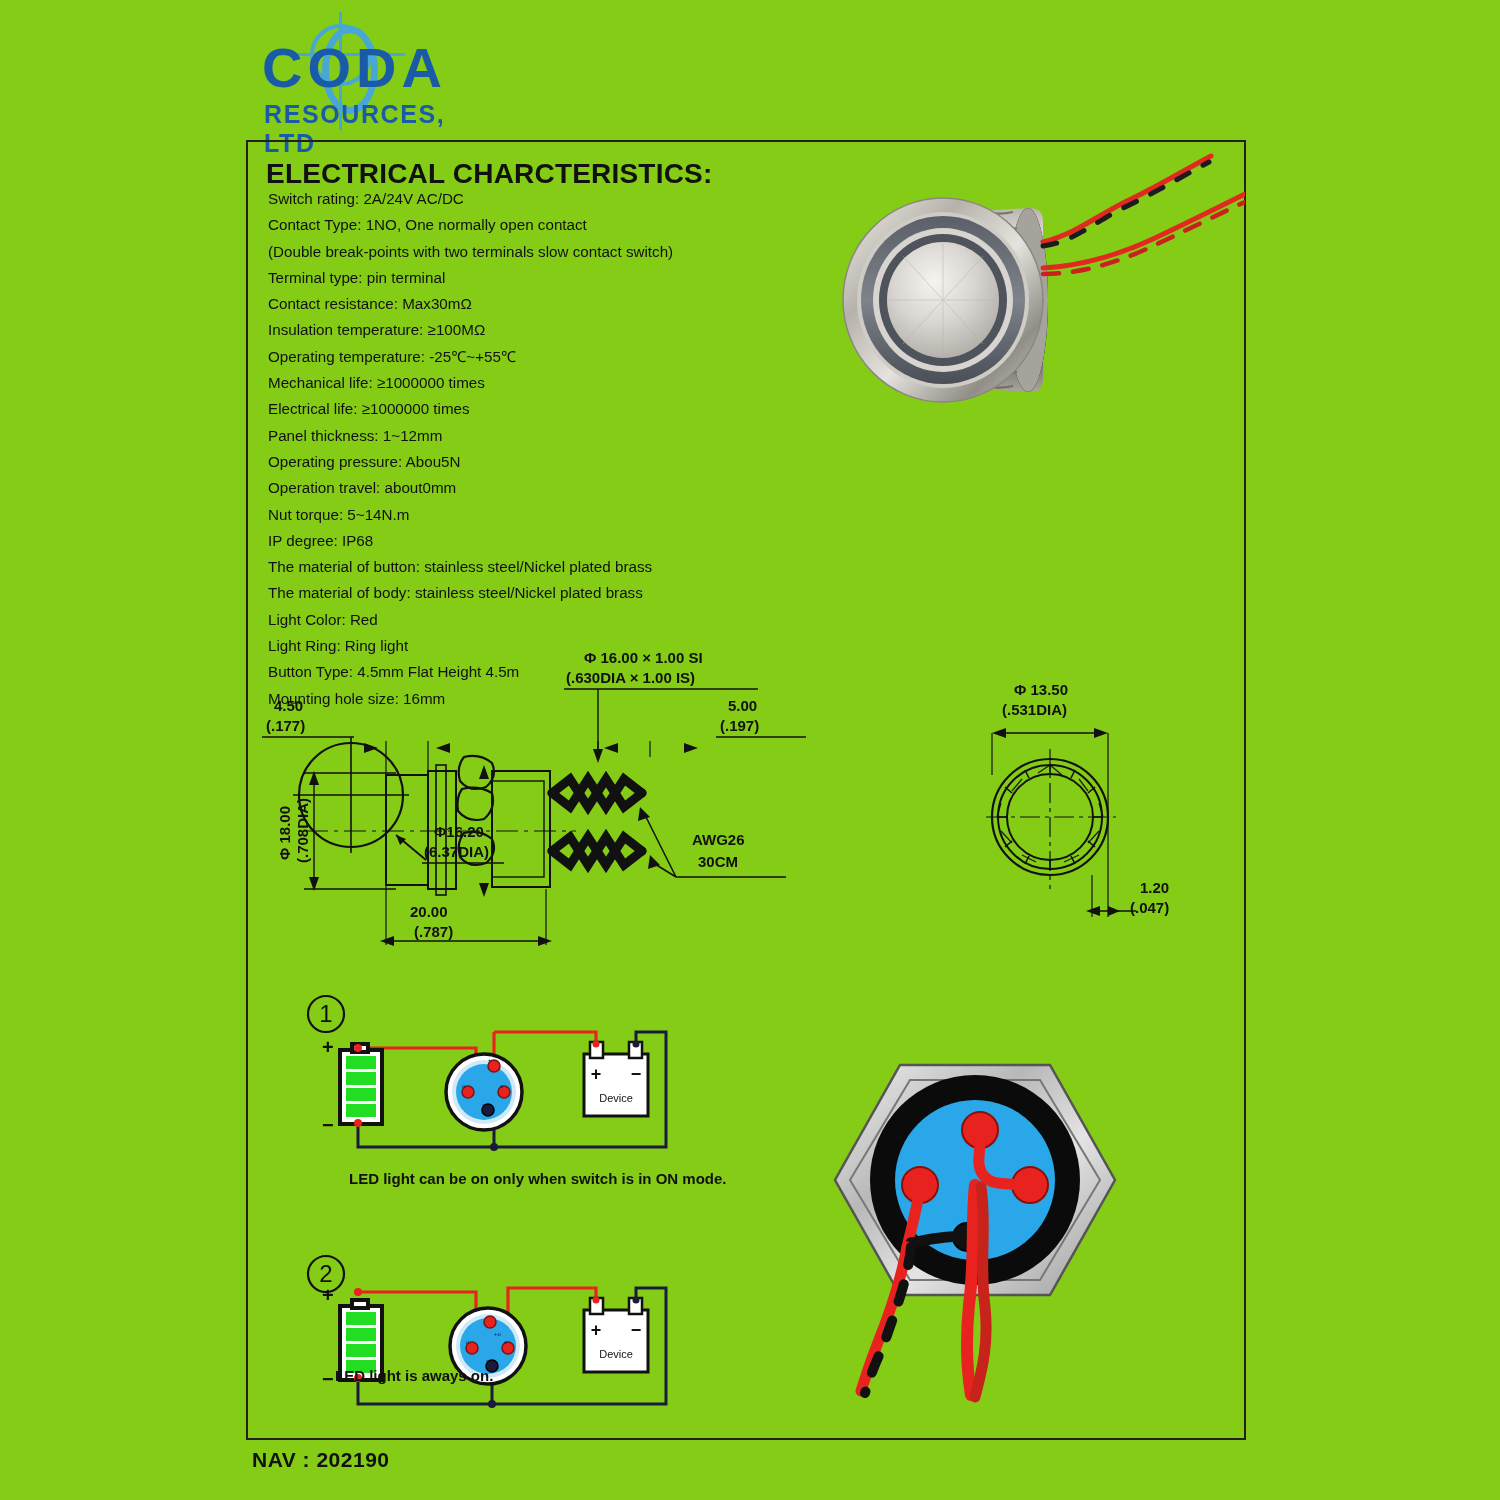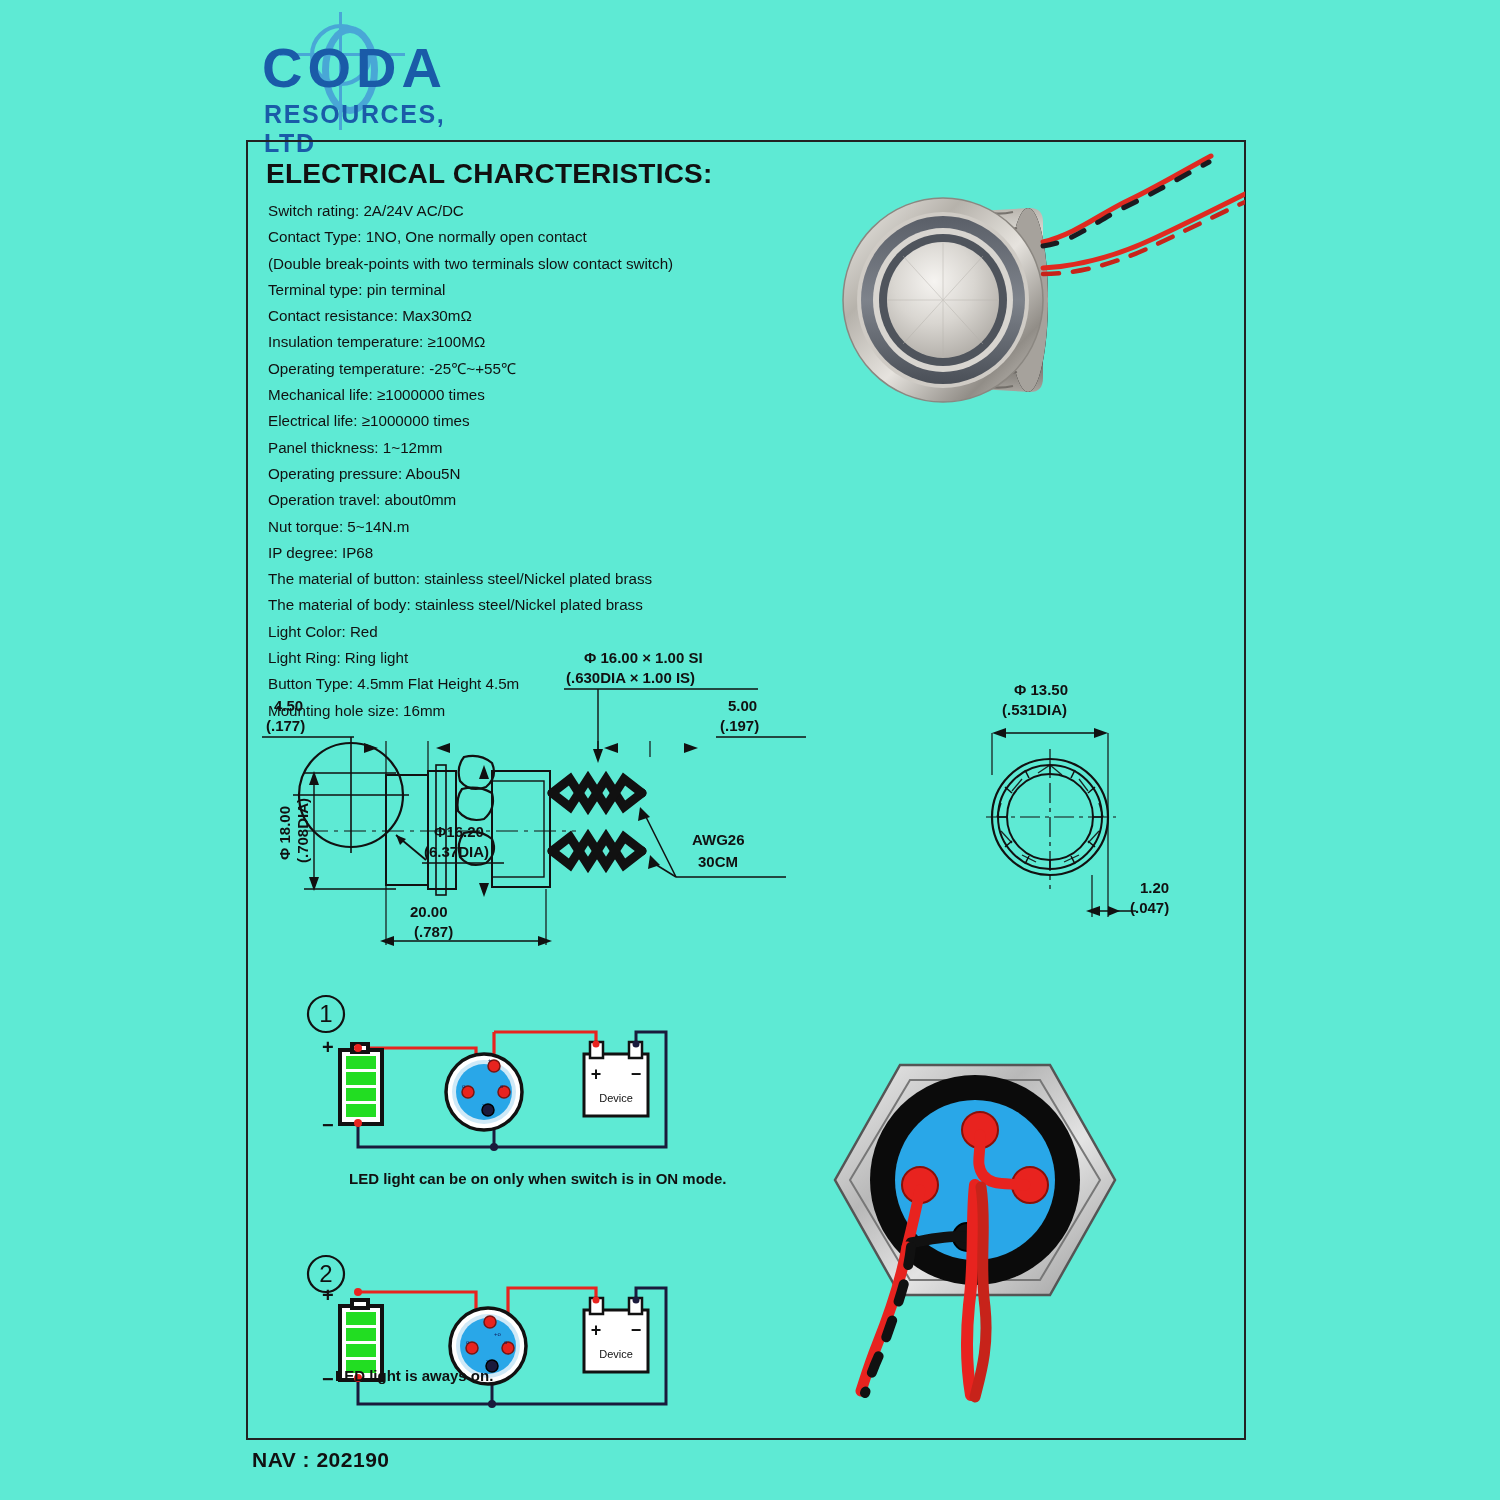--- a/index.html
+++ b/index.html
@@ -2,21 +2,21 @@
 <html><head>
 <meta charset="utf-8">
 <style>
   * { box-sizing: border-box; margin: 0; padding: 0; }
   html, body {
     width: 1500px; height: 1500px;
     background: #ffffff;
     font-family: "Liberation Sans", sans-serif;
     overflow: hidden;
   }
-  #page { position: relative; width: 1500px; height: 1500px; background: #5eead4; }
+  #page { position: relative; width: 1500px; height: 1500px; background: #84cc16; }
 
   
   #logo { position: absolute; left: 262px; top: 18px; width: 230px; height: 112px; }
   .logo-cross-circle {
     position: absolute; left: 48px; top: 6px; width: 62px; height: 62px;
     border: 4px solid #49a7d6; border-radius: 50%;
   }
   .logo-cross-v {
     position: absolute; left: 77px; top: -6px; width: 3px; height: 118px;
     background: #49a7d6;
@@ -49,21 +49,21 @@
     background: transparent;
   }
 
   
   #spec-title {
     position: absolute; left: 266px; top: 158px;
     font-size: 28px; font-weight: bold; color: #111;
     letter-spacing: 0.2px;
   }
   #spec-list {
-    position: absolute; left: 268px; top: 198px; width: 560px;
+    position: absolute; left: 268px; top: 186px; width: 560px;
   }
   .spec-line {
     font-size: 15.2px; color: #111; line-height: 26.3px;
     white-space: nowrap; font-weight: 500;
   }
 
   
   #photo-top { position: absolute; left: 825px; top: 150px; width: 420px; height: 290px; }
 
   

